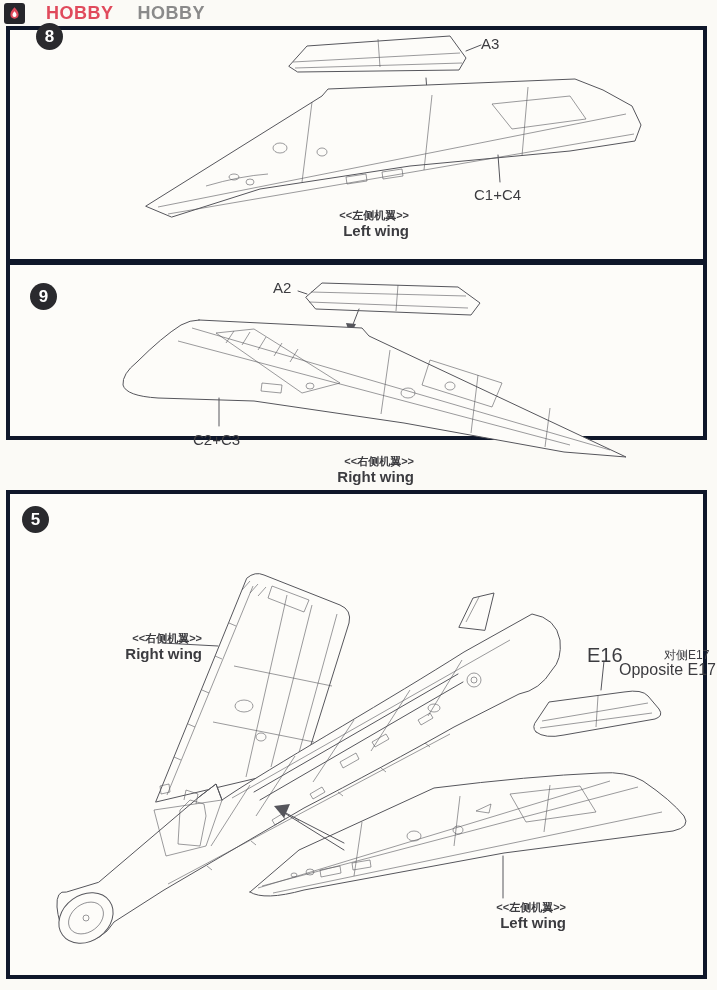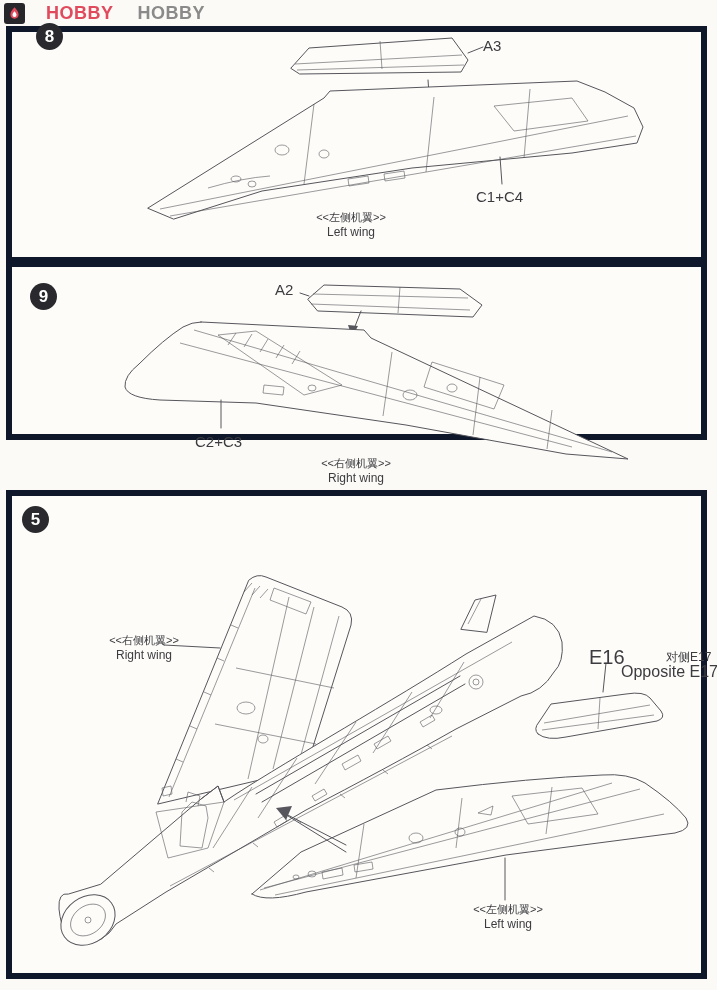--- a/index.html
+++ b/index.html
@@ -8,33 +8,33 @@
     background:#fbfaf6;
     font-family:"Liberation Sans","DejaVu Sans",sans-serif;
     color:#3c3c40;
   }
   
   .logo{position:absolute;left:4px;top:2px;height:22px;display:flex;align-items:center;gap:21px;}
   .logo-icon{width:21px;height:21px;border-radius:3px;background:#26262b;display:flex;align-items:center;justify-content:center;}
   .brand-primary{font-weight:bold;font-size:18px;letter-spacing:.5px;color:#e04a5c;}
   .brand-secondary{font-weight:bold;font-size:18px;letter-spacing:.5px;color:#8a8a8a;margin-left:3px;}
   
-  .panel{position:absolute;left:6px;width:701px;background:#fdfcf9;border:6px solid #0f172a;box-sizing:border-box;}
+  .panel{position:absolute;left:6px;width:701px;background:#fdfcf9;border:4px solid #0f172a;box-sizing:border-box;}
   #panel8{top:26px;height:237px;}
   #panel9{top:261px;height:179px;}
   #panel10{top:490px;height:489px;}
   .panel svg{position:absolute;left:0;top:0;}
   
   .badge{position:absolute;width:27px;height:27px;border-radius:50%;background:#2a2a2e;color:#fff;
     display:flex;align-items:center;justify-content:center;font-weight:bold;font-size:17px;z-index:5;}
   
   .lbl{position:absolute;font-size:15px;color:#3c3c40;white-space:nowrap;z-index:4;}
-  .cap{position:absolute;text-align:center;z-index:4;white-space:nowrap;}
+  .cap{position:absolute;text-align:right;z-index:4;white-space:nowrap;font-weight:bold;}
   .cap .zh{font-size:11px;line-height:13px;}
-  .cap .en{font-size:12px;line-height:17px;}
+  .cap .en{font-size:15px;line-height:17px;}
   .small-zh{font-size:12px;margin-left:44px;}
   .ln{stroke:#56565c;stroke-width:1;fill:none;stroke-linejoin:round;stroke-linecap:round;}
   .thin{stroke:#56565c;stroke-width:.7;fill:none;opacity:.85;}
   .fw{fill:#fdfcf9;}
   .solid{fill:#56565c;stroke:none;}
 </style>
 </head>
 <body>
 
 <div class="logo">

